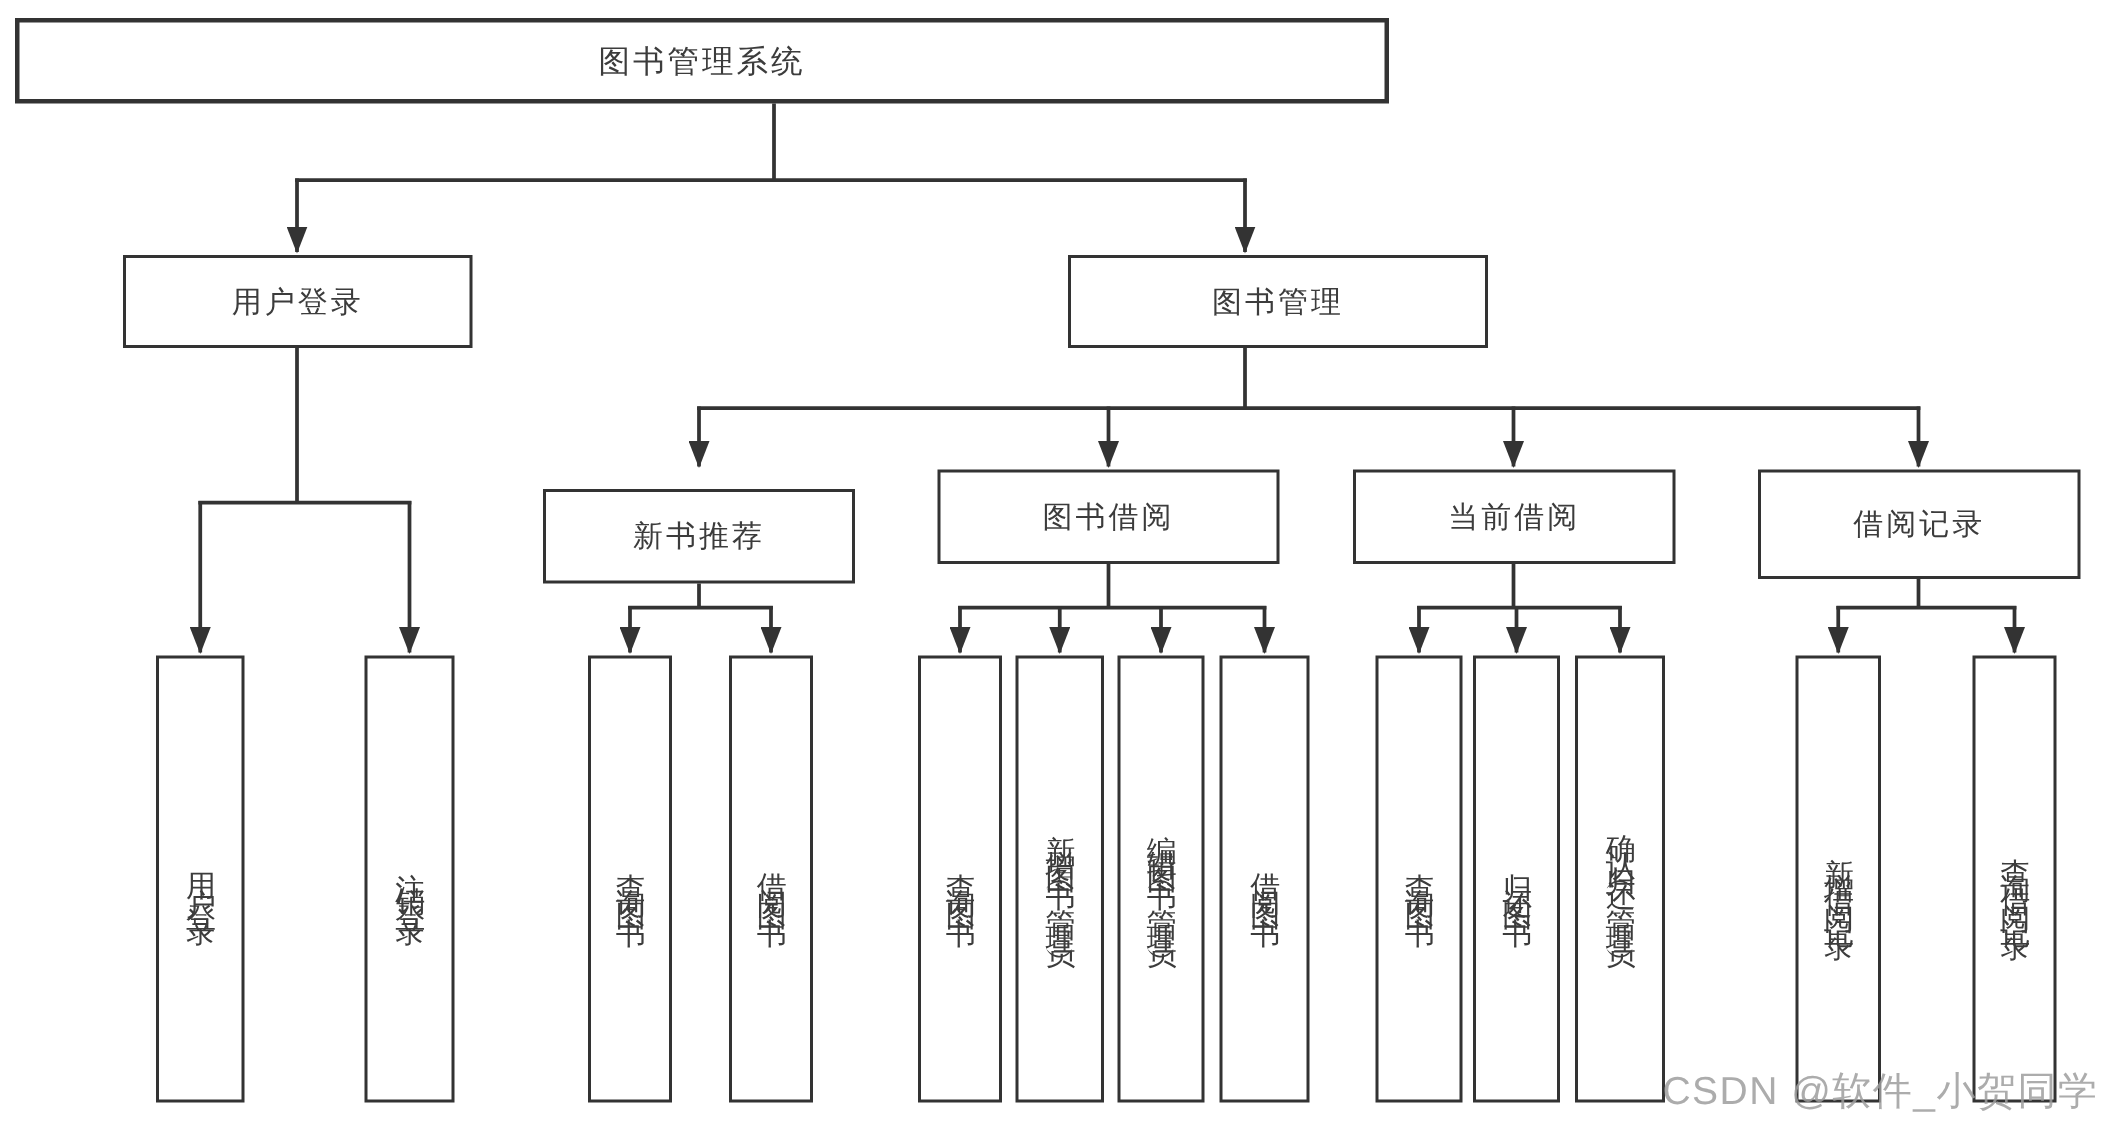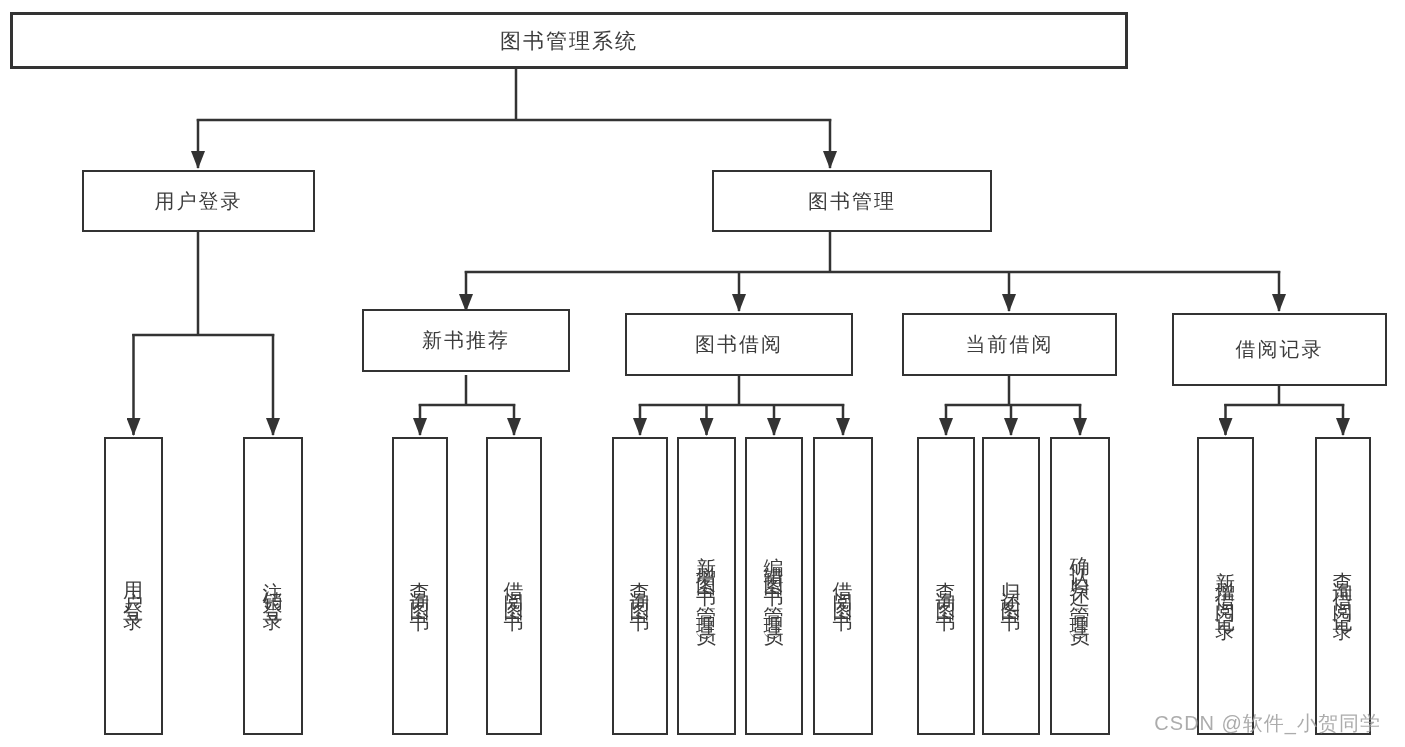--- a/index.html
+++ b/index.html
@@ -37,22 +37,22 @@
   .box.root-box { border-width: 3px; font-size: 21px; }
   .box.v {
     writing-mode: vertical-lr;
     text-orientation: mixed;
     font-size: 20px;
     letter-spacing: 10px;
     line-height: 1;
   }
   .watermark {
     position: absolute;
-    right: 24px; top: 710px;
-    font-size: 20px;
+    right: 6px; top: 710px;
+    font-size: 26px;
     color: rgba(158,158,158,0.85);
     letter-spacing: 1px;
     z-index: 5;
     white-space: nowrap;
   }
 </style>
 </head>
 <body>
 
 <div class="canvas">
@@ -105,26 +105,26 @@
       <line x1="1080" y1="404" x2="1080" y2="435" marker-end="url(#arrowhead)"></line>
     </g>
     <g stroke="#333333" stroke-width="2.5" fill="none">
       <line x1="1279" y1="375" x2="1279" y2="406"></line>
       <line x1="1224.25" y1="405" x2="1344.25" y2="405"></line>
       <line x1="1225.5" y1="404" x2="1225.5" y2="435" marker-end="url(#arrowhead)"></line>
       <line x1="1343" y1="404" x2="1343" y2="435" marker-end="url(#arrowhead)"></line>
     </g>
   </svg>
 
-  <div class="box h root-box" style="left:10px; top:12px; width:1118px; height:57px;">图书管理系统</div>
+  <div class="box h root-box" style="left:10px; top:12px; width:916px; height:57px;">图书管理系统</div>
 
   <div class="box h" style="left:82px; top:170px; width:233px; height:62px;">用户登录</div>
   <div class="box h" style="left:712px; top:170px; width:280px; height:62px;">图书管理</div>
 
-  <div class="box h" style="left:362px; top:309px; width:208px; height:63px;font-family:Liberation Mono, monospace;">新书推荐</div>
+  <div class="box h" style="left:362px; top:326px; width:208px; height:63px;font-family:Liberation Mono, monospace;">新书推荐</div>
   <div class="box h" style="left:625px; top:313px; width:228px; height:63px;">图书借阅</div>
   <div class="box h" style="left:902px; top:313px; width:215px; height:63px;">当前借阅</div>
   <div class="box h" style="left:1172px; top:313px; width:215px; height:73px;">借阅记录</div>
 
   <div class="box v" style="left:104px; top:437px; width:59px; height:298px;">用户登录</div>
   <div class="box v" style="left:243px; top:437px; width:60px; height:298px;">注销登录</div>
 
   <div class="box v" style="left:392px; top:437px; width:56px; height:298px;">查询图书</div>
   <div class="box v" style="left:486px; top:437px; width:56px; height:298px;">借阅图书</div>
 

